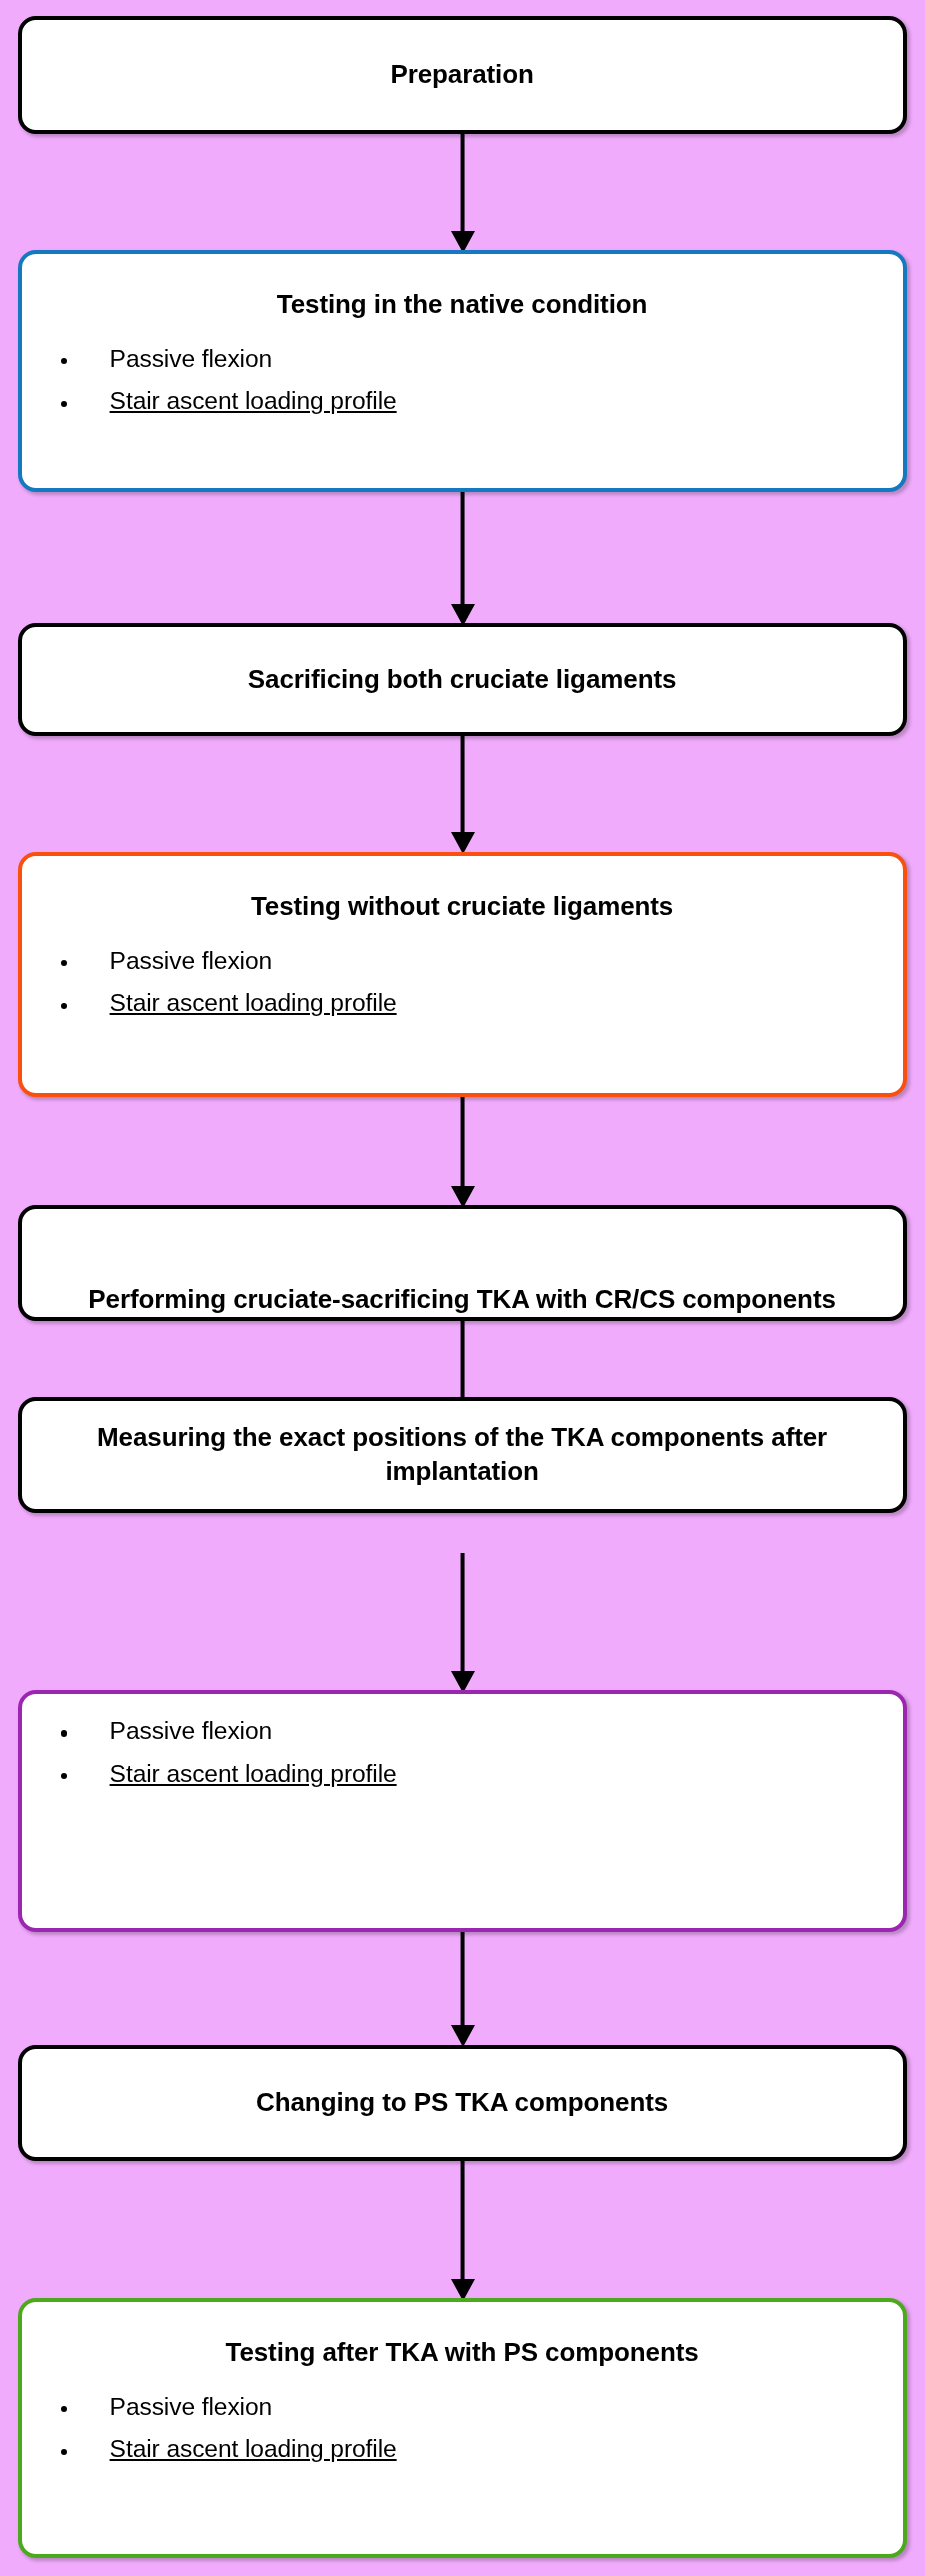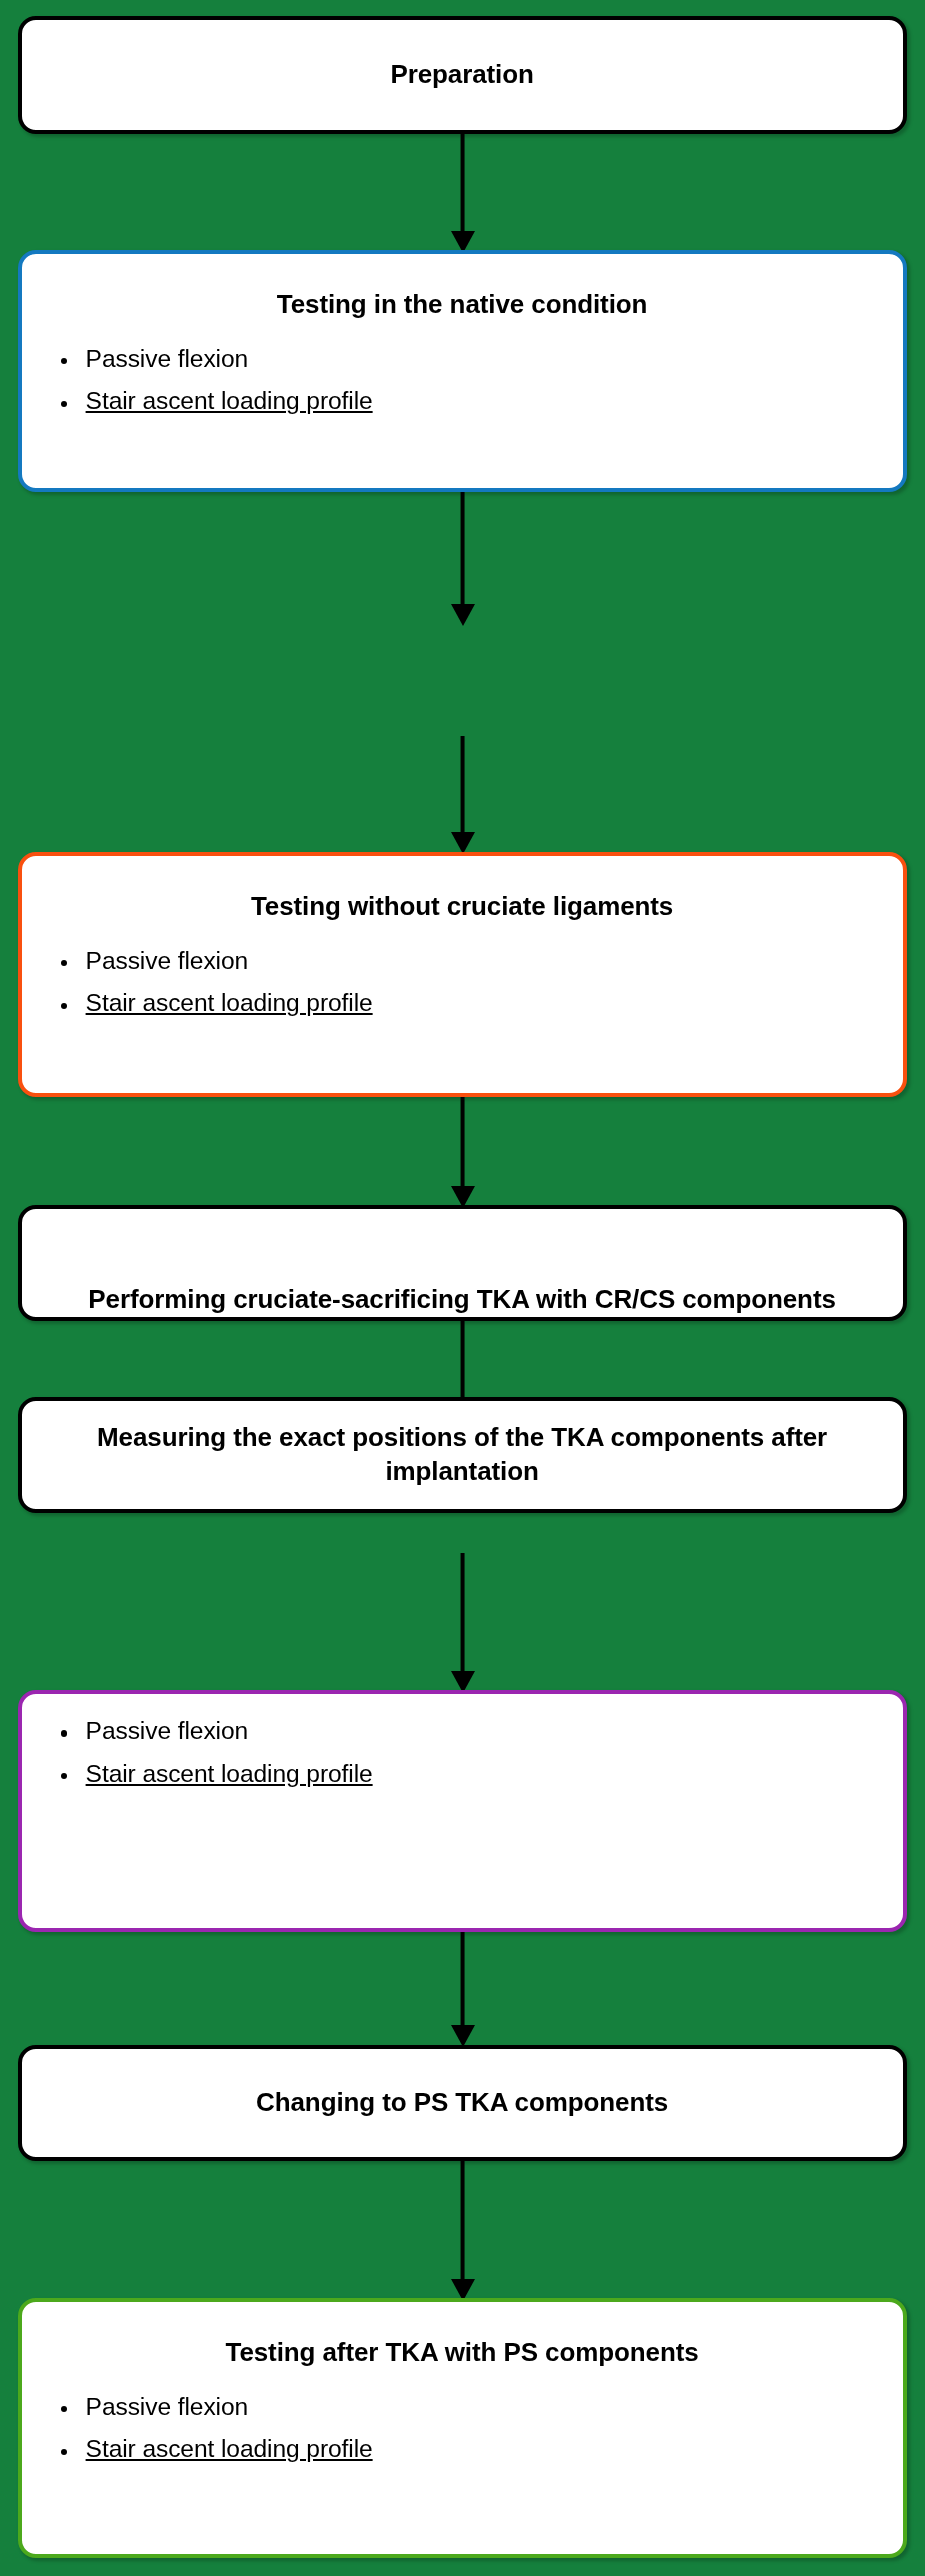--- a/index.html
+++ b/index.html
@@ -7,21 +7,21 @@
     padding: 0;
     background: #ffffff;
   }
   body {
     font-family: "Liberation Sans", "DejaVu Sans", sans-serif;
   }
   #canvas {
     position: relative;
     width: 925px;
     height: 2576px;
-    background: #15803d;
+    background: #f0abfc;
     overflow: hidden;
   }
   .node {
     position: absolute;
     left: 17.6px;
     width: 889px;
     box-sizing: border-box;
     background: #ffffff;
     border-style: solid;
     border-radius: 18px;
@@ -55,21 +55,21 @@
     list-style: none;
     margin: 0;
     padding: 0;
     margin-top: 21px;
   }
   .bullets li {
     position: relative;
     font-size: 24.6px;
     line-height: 1.28;
     color: #000000;
-    padding-left: 64px;
+    padding-left: 88px;
     margin-bottom: 11.2px;
     letter-spacing: -0.1px;
   }
   .bullets li:last-child { margin-bottom: 0; text-decoration: underline; }
   .bullet-dot {
     position: absolute;
     left: 39px;
     top: 0.62em;
     width: 6.3px;
     height: 6.3px;
@@ -141,20 +141,23 @@
     <div class="node plain" style="top: 15.5px; height: 118px; border-color: rgb(0, 0, 0);">
       <div class="node-title">Preparation</div>
     </div>
     <div class="node accent" style="top: 250px; height: 242px; border-color: rgb(20, 121, 192);">
       <div class="node-title">Testing in the native condition</div>
       <ul class="bullets">
         <li><span class="bullet-dot"></span><span>Passive flexion</span></li>
         <li><span class="bullet-dot"></span><span>Stair ascent loading profile</span></li>
       </ul>
     </div>
+    <div class="node plain" style="top: 623px; height: 113px; border-color: rgb(0, 0, 0);">
+      <div class="node-title">Sacrificing both cruciate ligaments</div>
+    </div>
     <div class="node accent" style="top: 852px; height: 245px; border-color: rgb(249, 80, 15);">
       <div class="node-title">Testing without cruciate ligaments</div>
       <ul class="bullets">
         <li><span class="bullet-dot"></span><span>Passive flexion</span></li>
         <li><span class="bullet-dot"></span><span>Stair ascent loading profile</span></li>
       </ul>
     </div>
     <div class="node plain" style="top: 1205px; height: 116px; border-color: rgb(0, 0, 0); align-items: flex-end;">
       <div class="node-title">Performing cruciate-sacrificing TKA with CR/CS components</div>
     </div>

